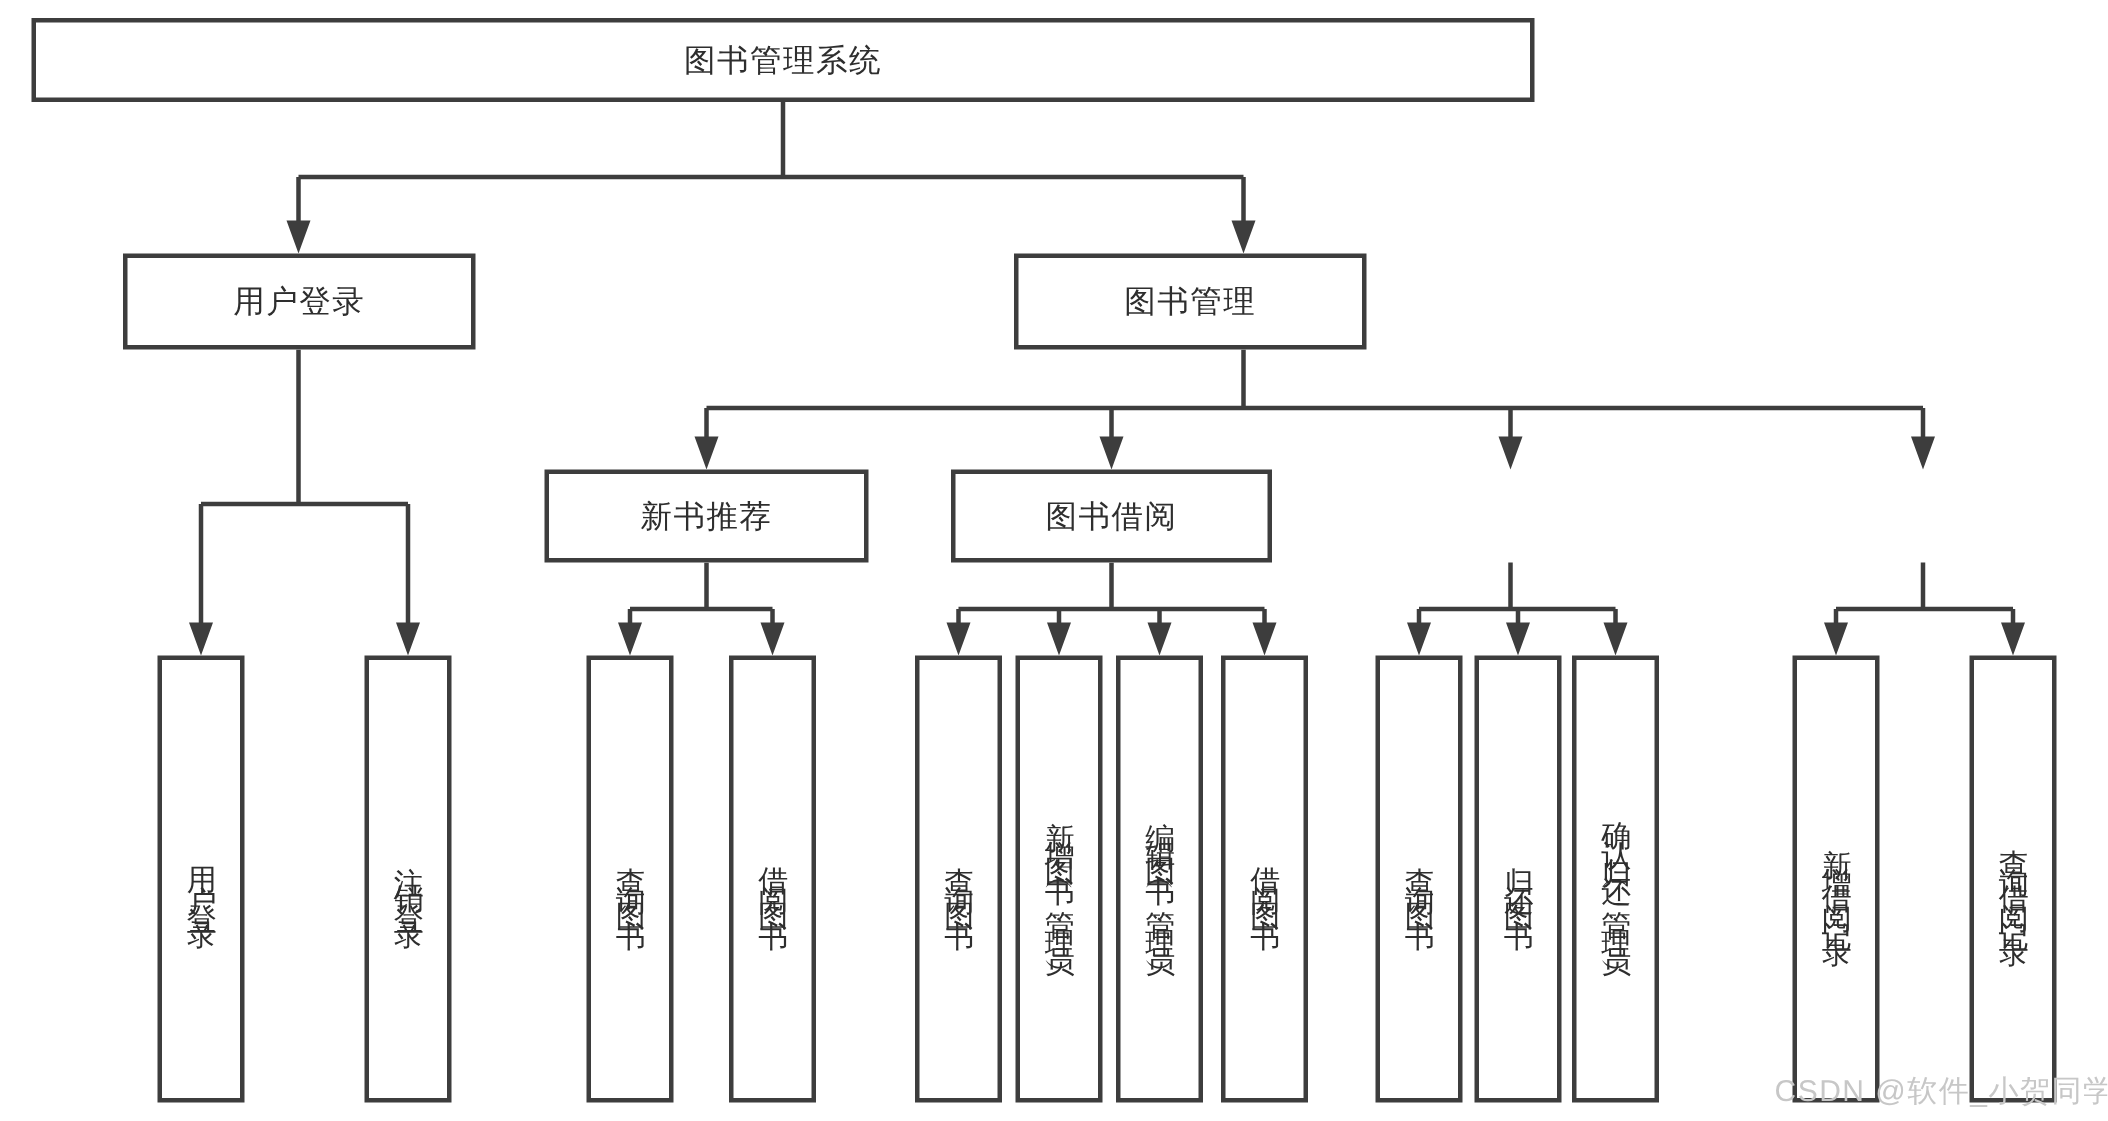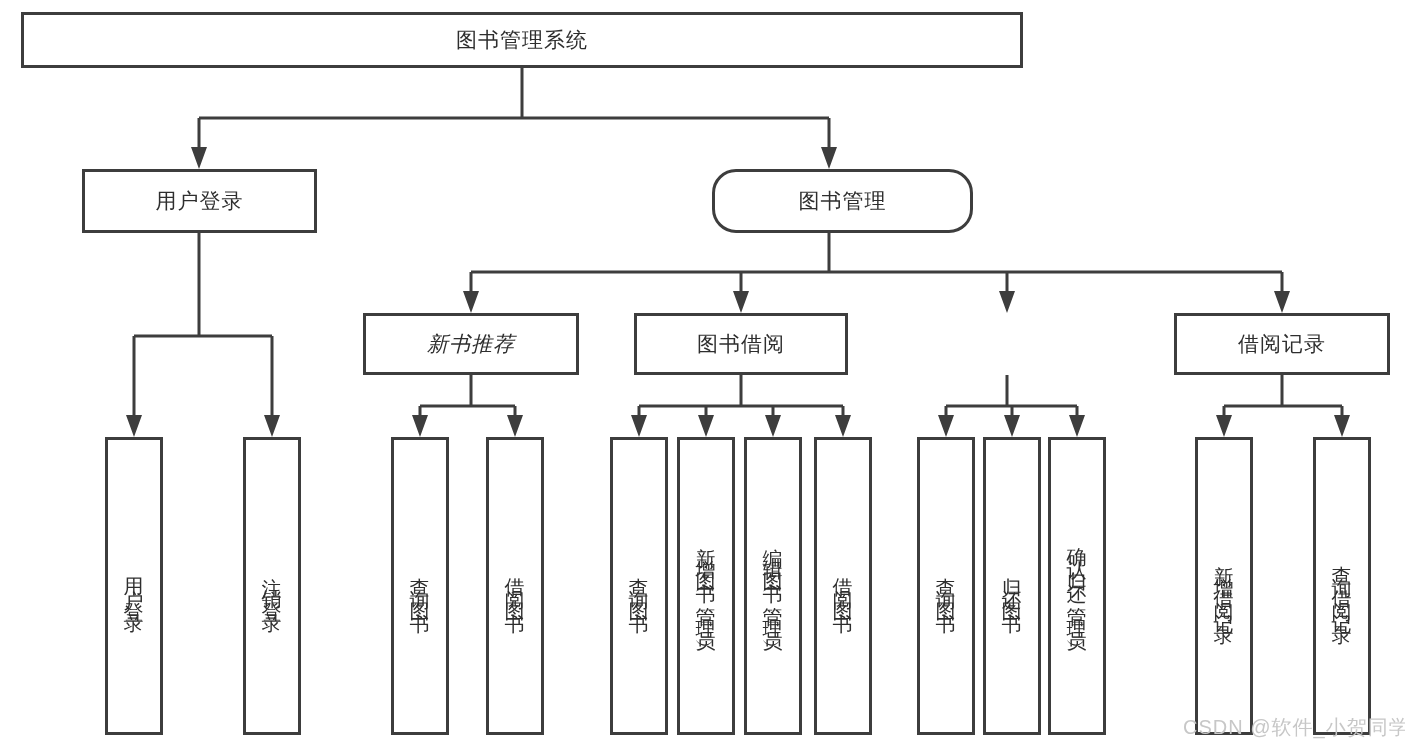--- a/index.html
+++ b/index.html
@@ -36,22 +36,22 @@
     left:1183px;top:714px;
     font-size:20px;
     color:#c7c7c7;
     letter-spacing:1px;
     white-space:nowrap;
     z-index:3;
   }
   
   .n-root{left:21px;top:12px;width:1002px;height:56px;}
   .n-user-login{left:82px;top:169px;width:235px;height:64px;}
-  .n-book-mgmt{left:712px;top:169px;width:261px;height:64px;border-radius:24px;}
-  .n-new-rec{left:363px;top:313px;width:216px;height:62px;font-style:italic;}
+  .n-book-mgmt{left:676px;top:169px;width:235px;height:64px;}
+  .n-new-rec{left:363px;top:313px;width:216px;height:62px;}
   .n-borrow{left:634px;top:313px;width:214px;height:62px;text-align:center;}
   .n-current{left:899px;top:313px;width:216px;height:62px;}
   .n-records{left:1174px;top:313px;width:216px;height:62px;}
   .leaf{top:437px;width:58px;height:298px;}
   .lf-a{left:105px;} .lf-b{left:243px;}
   .lf-c{left:391px;} .lf-d{left:486px;}
   .lf-e{left:610px;} .lf-f{left:677px;} .lf-g{left:744px;} .lf-h{left:814px;}
   .lf-i{left:917px;} .lf-j{left:983px;} .lf-k{left:1048px;}
   .lf-l{left:1195px;} .lf-m{left:1313px;}
 </style>
@@ -127,23 +127,20 @@
   <div class="box n-book-mgmt">
     <span class="hlabel">图书管理</span>
   </div>
 
   <div class="box n-new-rec">
     <span class="hlabel">新书推荐</span>
   </div>
   <div class="box n-borrow">
     <span class="hlabel">图书借阅</span>
   </div>
-  <div class="box n-records">
-    <span class="hlabel">借阅记录</span>
-  </div>
 
   <div class="box leaf lf-a">
     <span class="vlabel">用户登录</span>
   </div>
   <div class="box leaf lf-b">
     <span class="vlabel">注销登录</span>
   </div>
 
   <div class="box leaf lf-c">
     <span class="vlabel">查询图书</span>

